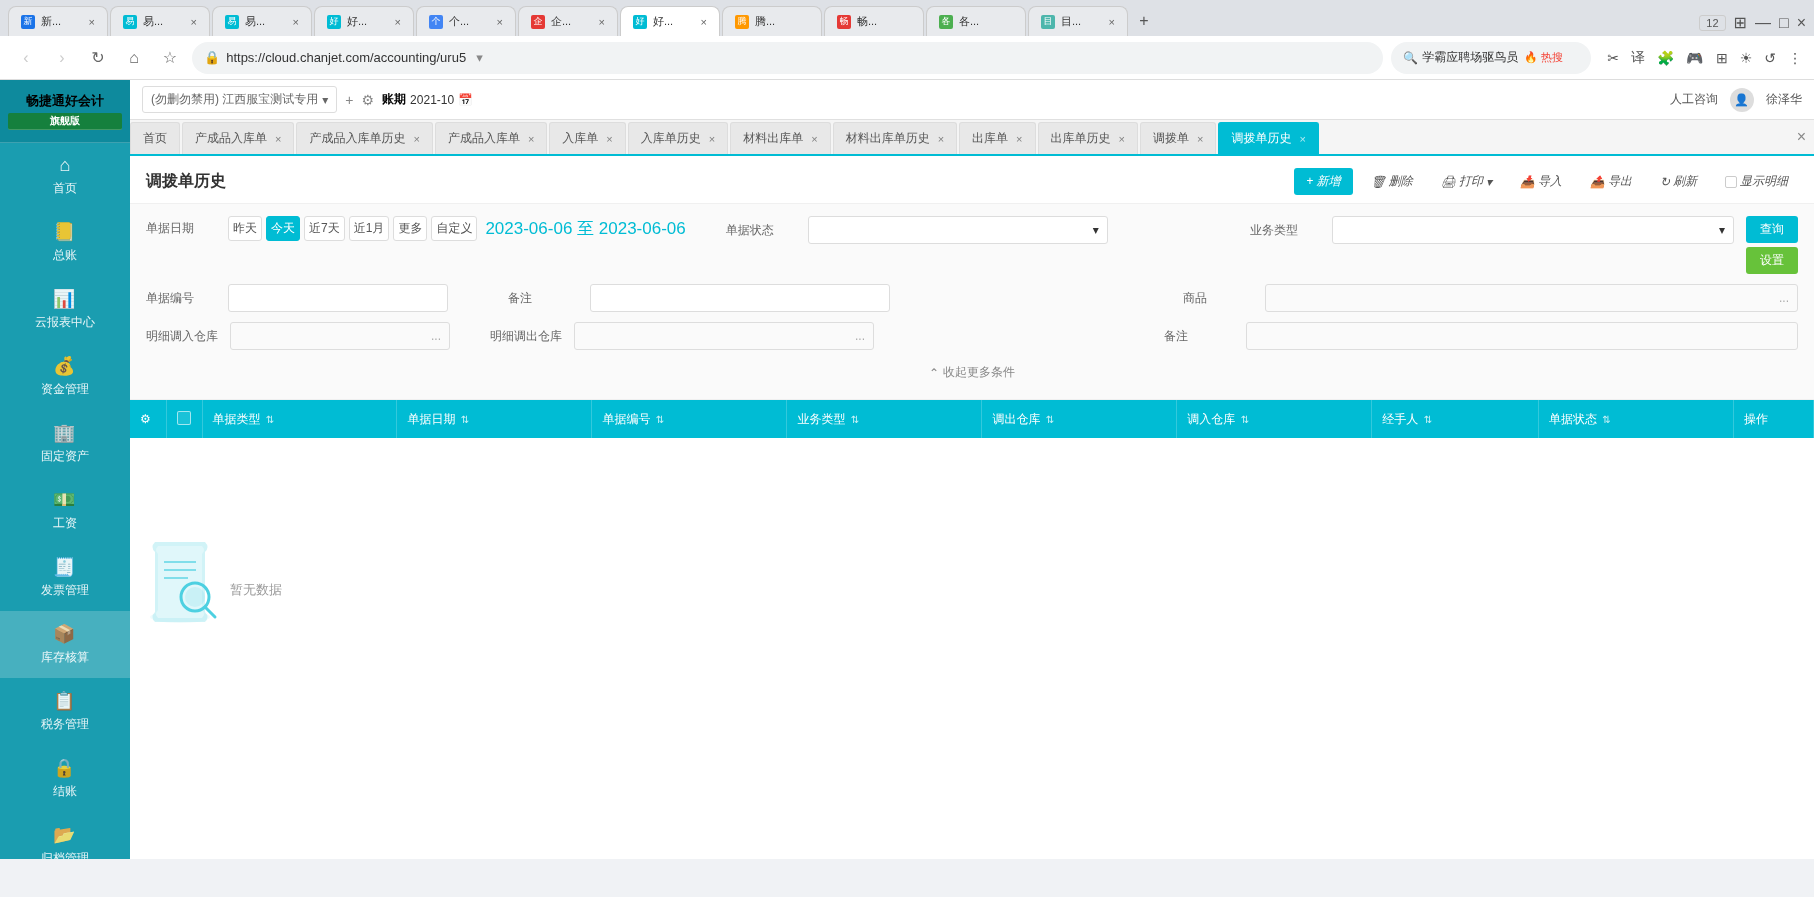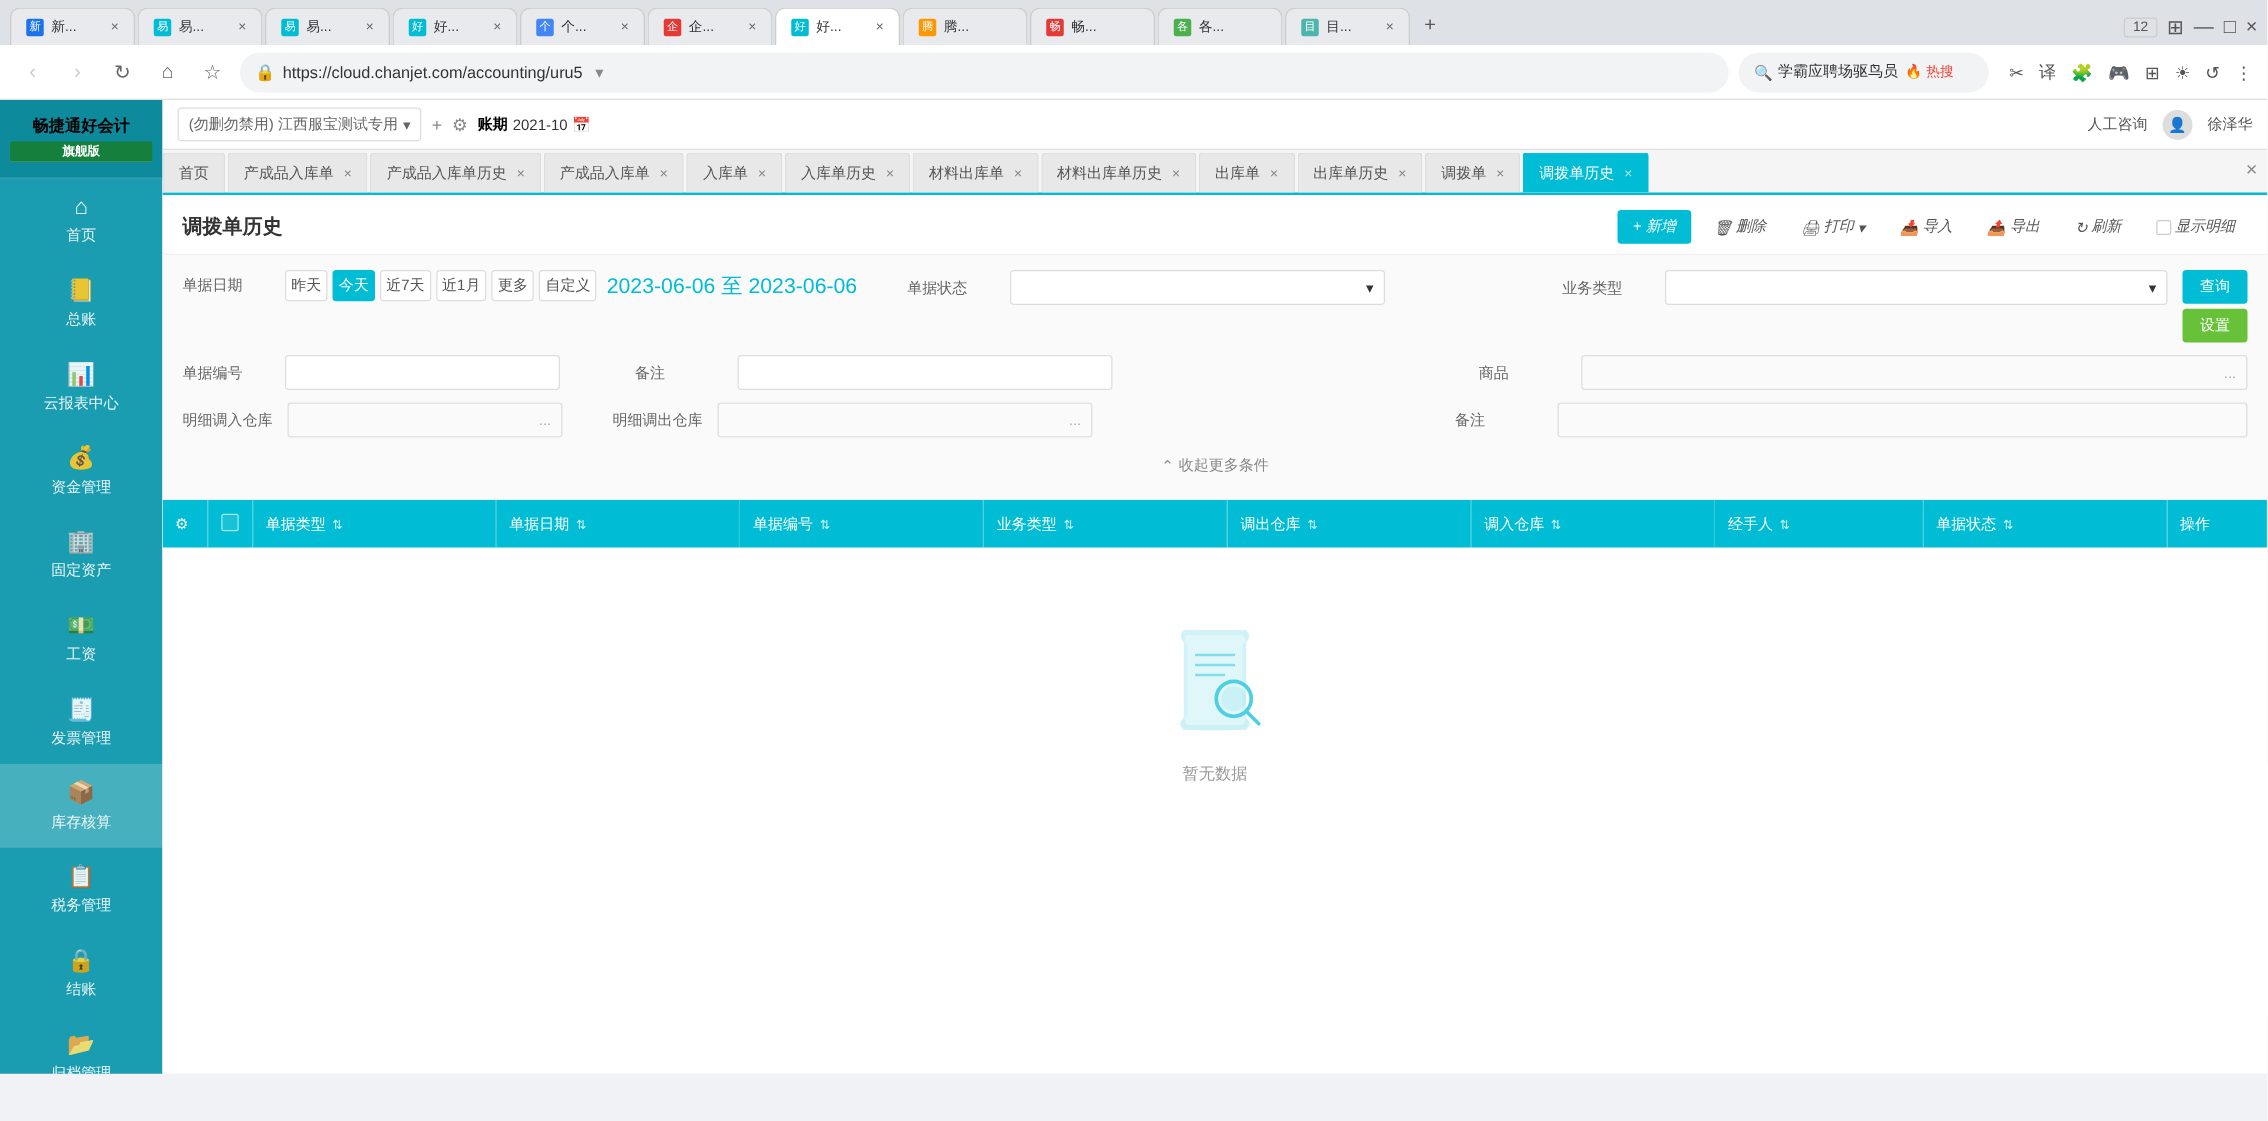--- a/index.html
+++ b/index.html
@@ -64,21 +64,21 @@
     
     .data-table { width: 100%; border-collapse: collapse; }
     .data-table thead tr { background: #00bcd4; color: #fff; height: 38px; }
     .data-table thead th { padding: 0 10px; font-weight: normal; font-size: 12px; text-align: left; border-right: 1px solid rgba(255,255,255,0.2); white-space: nowrap; }
     .data-table thead th .sort-arrows { font-size: 10px; margin-left: 2px; opacity: 0.8; }
     .th-checkbox { width: 36px; text-align: center; }
     .th-settings { width: 36px; text-align: center; }
     .th-actions { width: 80px; text-align: center; }
 
     
-    .empty-state { display: flex; flex-direction: column; align-items: center; padding: 56px 0; }
+    .empty-state { display: flex; flex-direction: row; align-items: center; padding: 94px 0; }
     .empty-text { color: #999; font-size: 13px; margin-top: 16px; }
 
     
     .query-btns { display: flex; flex-direction: column; gap: 4px; margin-left: 16px; }
   </style>
 </head>
 <body>
 
 <div class="browser-tab-bar">
   <div class="browser-tab">

